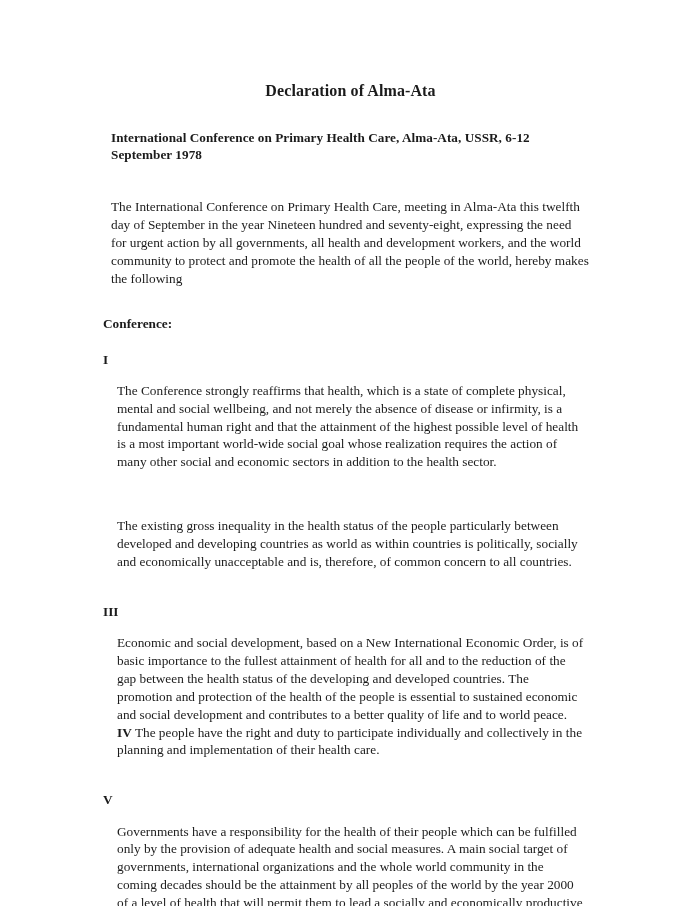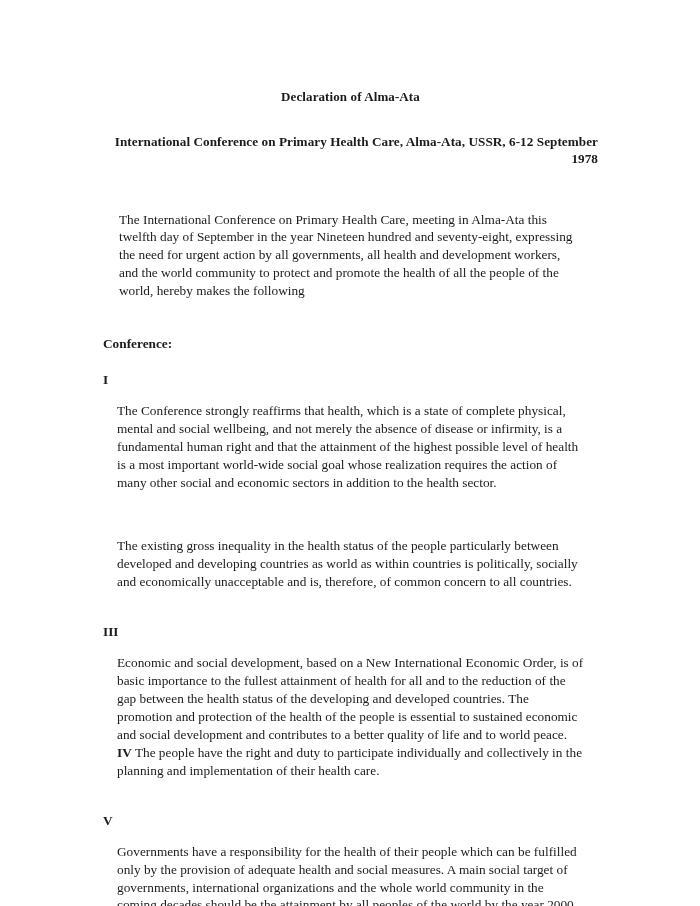--- a/index.html
+++ b/index.html
@@ -23,39 +23,39 @@
     background: #ffffff;
     box-sizing: border-box;
   }
   .content {
     position: absolute;
     left: 103px;
     top: 0;
     width: 495px;
   }
   .doc-title {
-    margin: 8px;
+    margin: 0;
     padding-top: 81px;
-    font-size: 13px;
+    font-size: 16px;
     font-weight: bold;
     text-align: center;
     line-height: 1.25;
     letter-spacing: 0.1px;
   }
   .doc-subtitle {
-    margin: 0;
+    margin: 8px;
     padding-top: 20px;
     font-size: 13.2px;
     font-weight: bold;
-    text-align: right;
+    text-align: left;
     line-height: 1.30;
     letter-spacing: 0.05px;
   }
   .intro {
-    margin: 16px;
+    margin: 8px;
     padding-top: 27px;
     font-size: 13.3px;
     line-height: 1.345;
     text-align: left;
   }
   .declaration-heading {
     margin: 0;
     padding-top: 19px;
     font-size: 13.3px;
     font-weight: bold;

